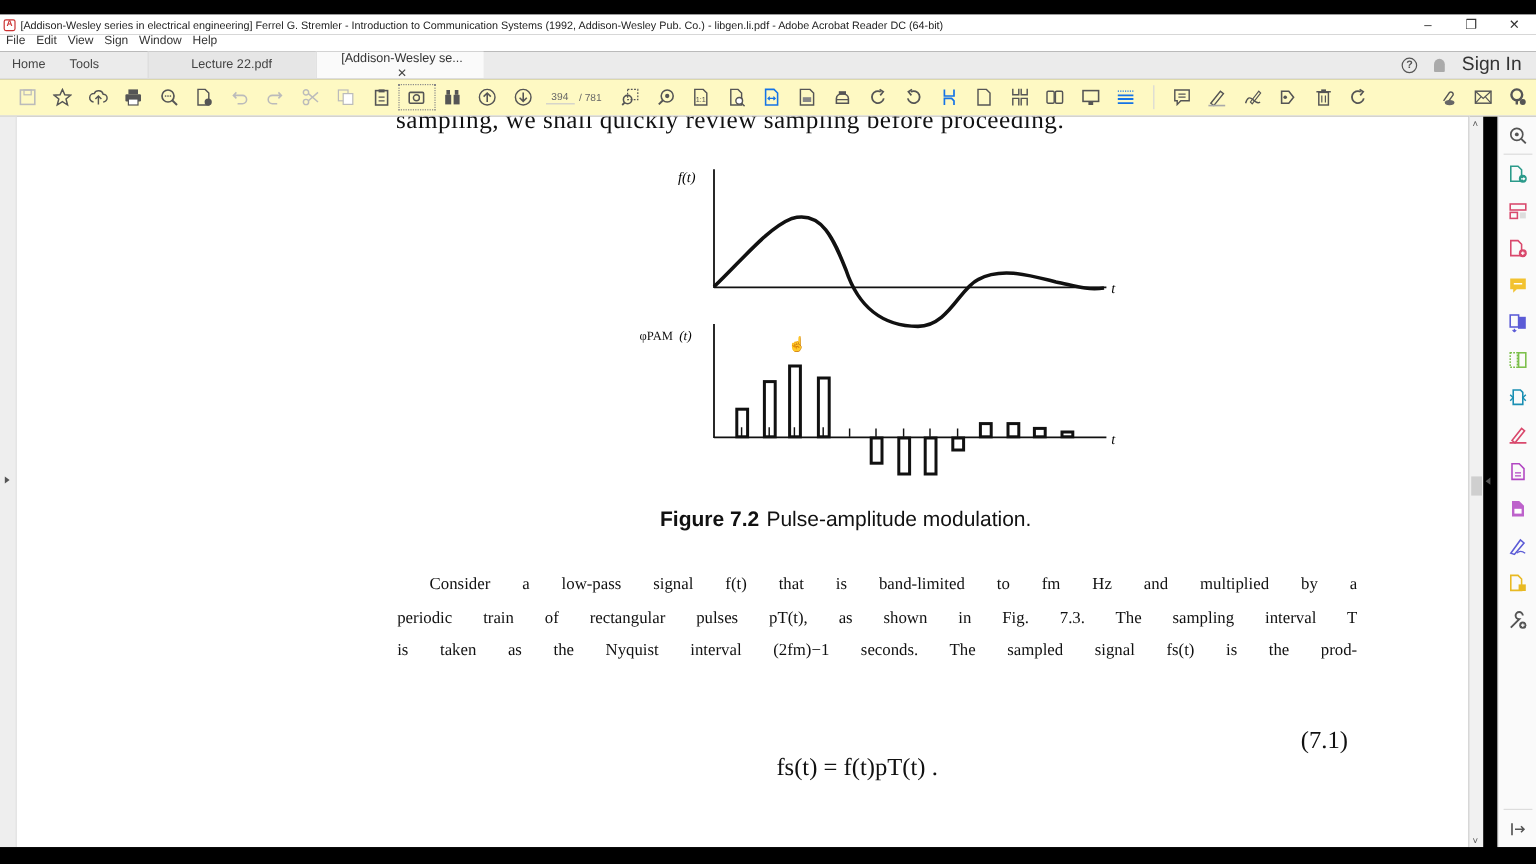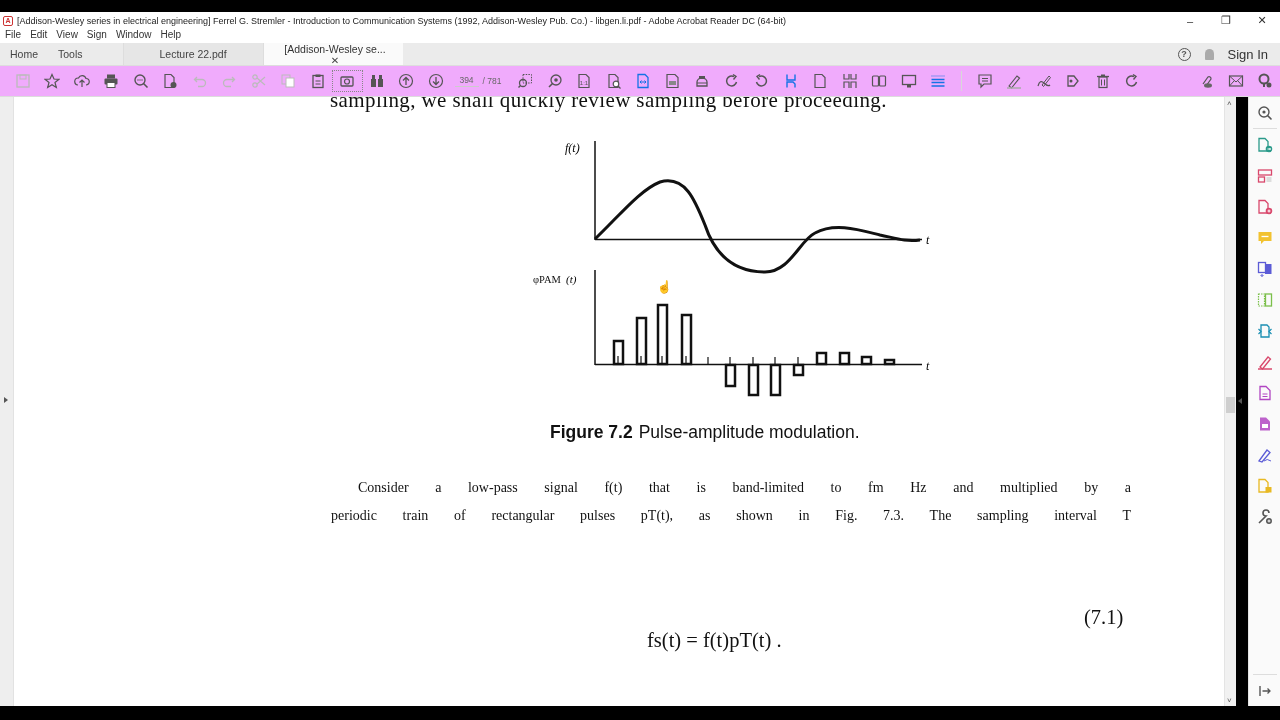--- a/index.html
+++ b/index.html
@@ -18,23 +18,23 @@
   .menubar span { margin-right: 9px; }
 
   .tabbar { position: absolute; left: 0; top: 43px; width: 1280px; height: 23px; background: #ebebeb; border-bottom: 1px solid #ddd; display: flex; align-items: stretch; font-size: 10.5px; color: #444; }
   .tab-nav { display: flex; align-items: center; padding: 0 10px; }
   .tab-doc { width: 140px; display: flex; align-items: center; justify-content: center; border-left: 1px solid #ddd; background: #e6e6e6; }
   .tab-doc.active { background: #fafafa; justify-content: space-between; padding: 0 6px 0 10px; color: #333; flex-direction: column; }
   .tab-doc .close { font-size: 10px; color: #444; }
   .tab-right { margin-left: auto; display: flex; align-items: center; gap: 14px; padding-right: 12px; }
   .help-ic { width: 13px; height: 13px; border: 1.3px solid #555; border-radius: 50%; font-size: 9px; text-align: center; line-height: 10px; color: #555; font-weight: bold; }
   .bell-ic { width: 9px; height: 11px; background: #aaa; border-radius: 5px 5px 1px 1px; }
-  .signin { font-size: 13px; color: #333; }
-
-  .toolbar { position: absolute; left: 0; top: 66px; width: 1280px; height: 31px; background: #f0abfc; border-bottom: 1px solid #dcdcdc; display: flex; align-items: center; padding-left: 8px; }
+  .signin { font-size: 16px; color: #333; }
+
+  .toolbar { position: absolute; left: 0; top: 66px; width: 1280px; height: 31px; background: #fef9c3; border-bottom: 1px solid #dcdcdc; display: flex; align-items: center; padding-left: 8px; }
   .tb { width: 29.5px; height: 20px; display: flex; align-items: center; justify-content: center; }
   .tb svg { width: 16px; height: 16px; }
   .pagebox { display: flex; align-items: center; font-size: 8.5px; color: #666; margin: 0 4px; width: 52px; }
   .pagebox .cur { width: 24px; text-align: center; border-bottom: 1px solid #ccc; padding-bottom: 1px; }
   .pagebox .tot { margin-left: 4px; }
   .tb-sep { width: 1px; height: 20px; background: #d8d8d8; margin: 0 8px; }
 
   .content { position: absolute; left: 0; top: 97px; width: 1224px; height: 609px; background: #fff; overflow: hidden; }
   .left-strip { position: absolute; left: 0; top: 0; width: 14px; height: 609px; background: #eee; border-right: 1px solid #e2e2e2; }
   .left-strip .arrow { position: absolute; left: 4px; top: 300px; width: 0; height: 0; border-left: 4px solid #555; border-top: 3.5px solid transparent; border-bottom: 3.5px solid transparent; }
@@ -408,20 +408,21 @@
   </svg>
   <span class="cursor-hand">☝</span>
 
   <div class="caption">
     <b>Figure 7.2</b><span>Pulse-amplitude modulation.</span>
   </div>
 
   <div class="pdf para" style="top:377px;">
     <span class="ln first">Consider a low-pass signal f(t) that is band-limited to fm Hz and multiplied by a</span>
     <span class="ln">periodic train of rectangular pulses pT(t), as shown in Fig. 7.3. The sampling interval T</span>
+    <span class="ln">is taken as the Nyquist interval (2fm)−1 seconds. The sampled signal fs(t) is the prod-</span>
   </div>
 
   <div class="pdf eq" style="left:647px;">fs(t) = f(t)pT(t) .</div>
   <div class="pdf eqnum">(7.1)</div>
 </div>
 
 <div class="vscroll">
   <span class="up">˄</span>
   <span class="thumb"></span>
   <span class="down">˅</span>

